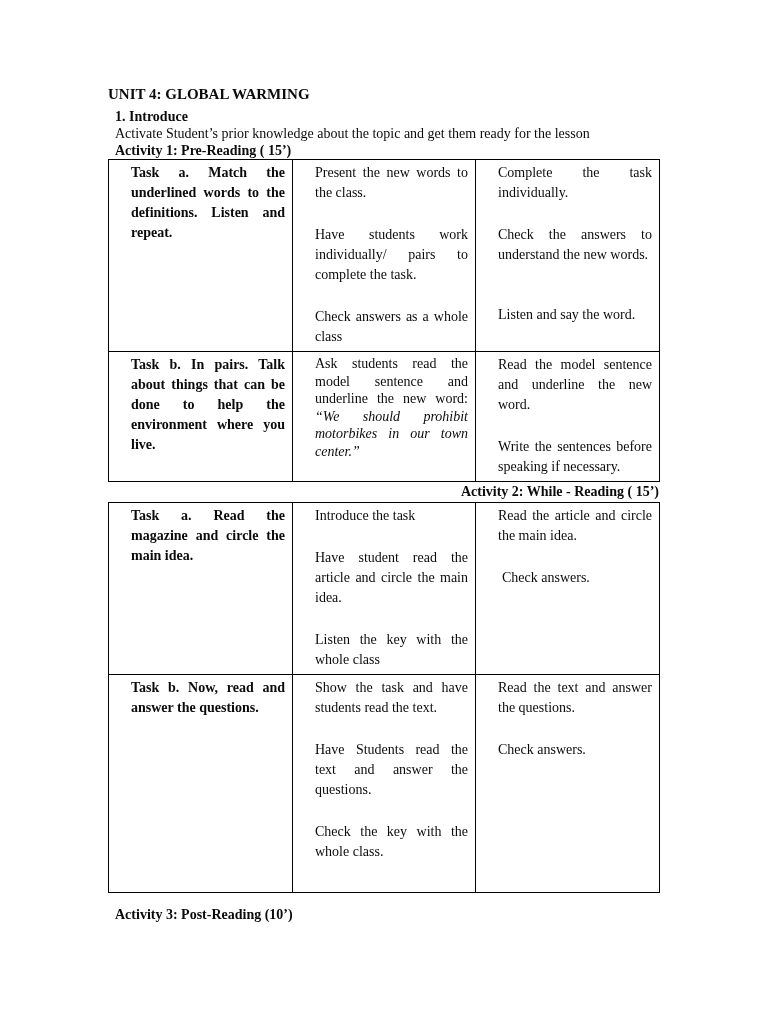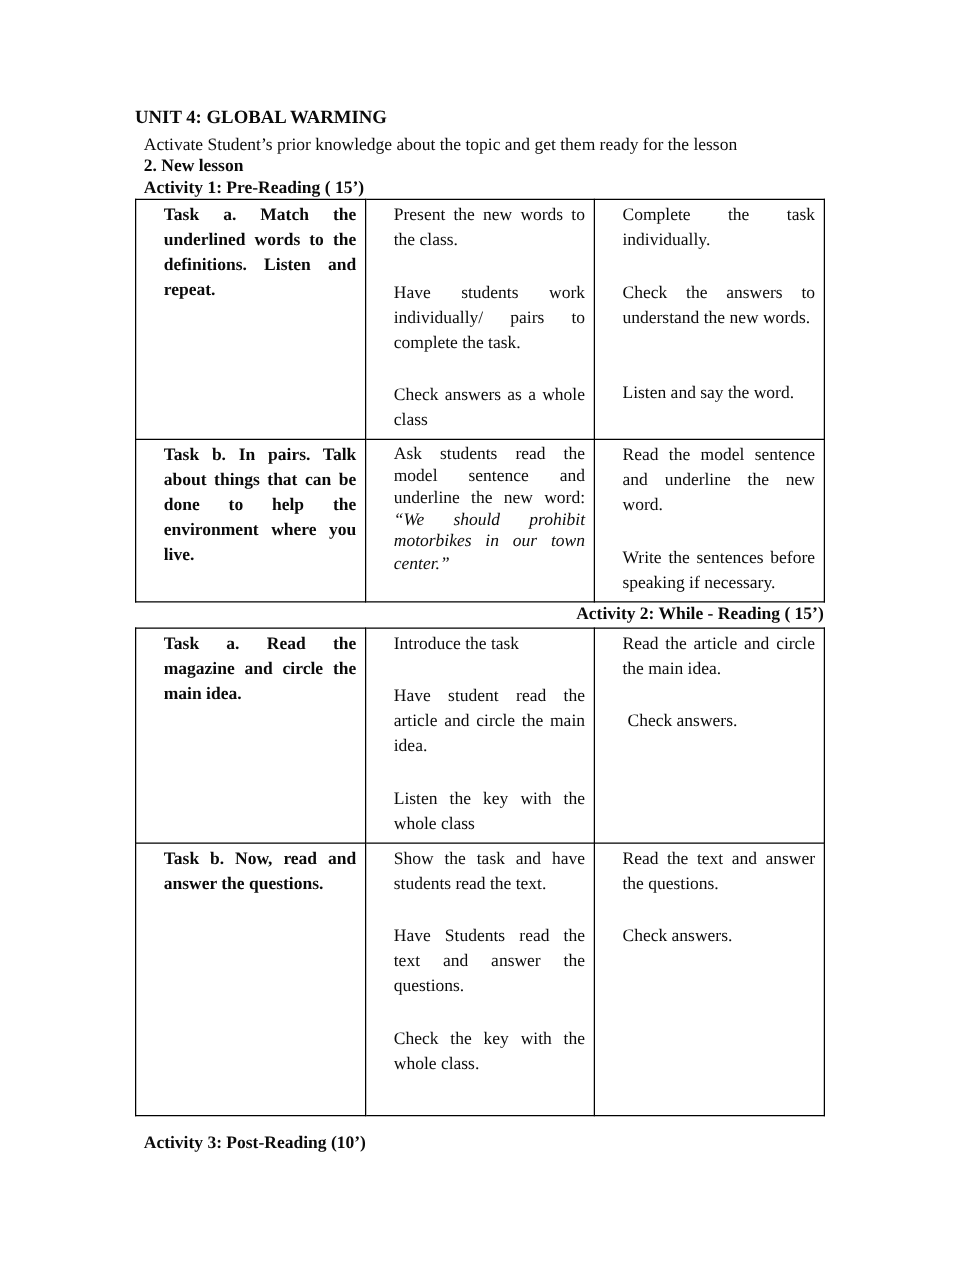--- a/index.html
+++ b/index.html
@@ -69,22 +69,22 @@
   .t2r2 td { height: 210px; }
 </style>
 </head>
 <body>
 
 <div class="page">
   <div class="content">
 
     <div class="title">UNIT 4: GLOBAL WARMING</div>
 
+    <div class="line b">1. Introduce</div>
     <div class="line">Activate Student’s prior knowledge about the topic and get them ready for the lesson</div>
-    <div class="line b">2. New lesson</div>
     <div class="line b">Activity 1: Pre-Reading ( 15’)</div>
 
     <table class="plan-table">
       <colgroup>
           <col style="width:184px">
           <col style="width:183px">
           <col style="width:184px">
         </colgroup>
       <tbody>
           <tr class="t1r1">

